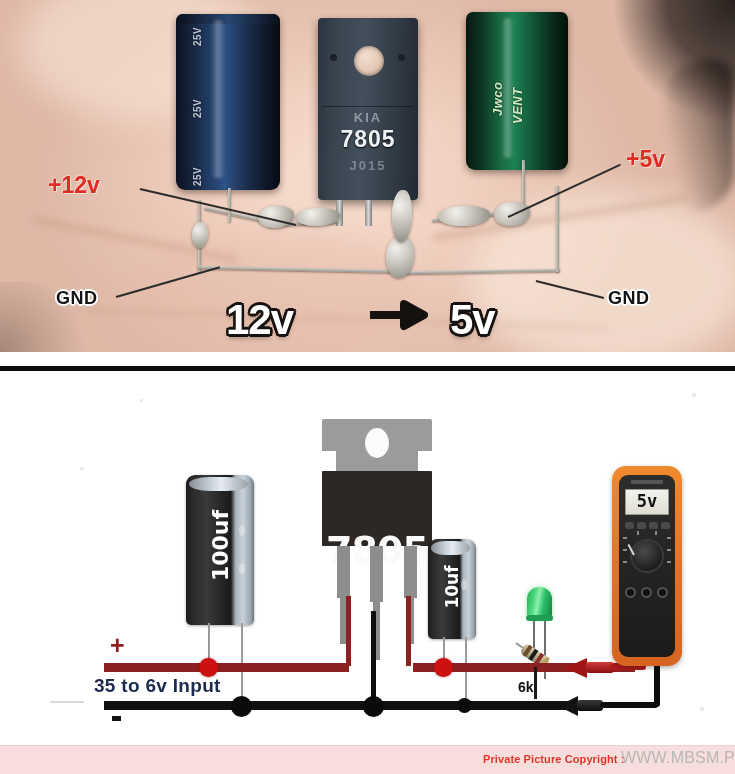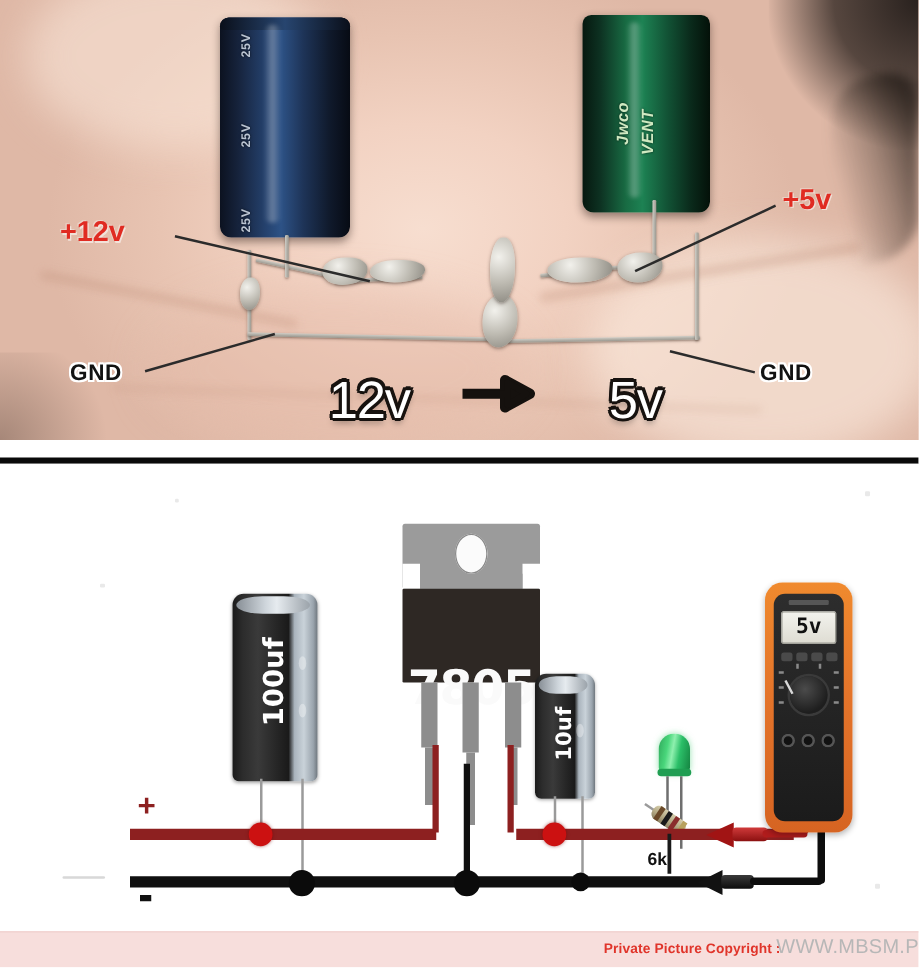--- a/index.html
+++ b/index.html
@@ -95,26 +95,25 @@
     text-shadow:1px 1px 0 rgba(255,255,255,.55),-1px -1px 0 rgba(255,255,255,.35);
     white-space:nowrap;
   }
   .lbl-gnd{
     position:absolute;color:#121212;font-weight:700;font-size:18px;letter-spacing:.5px;white-space:nowrap;
     text-shadow:
       -1.4px -1.4px 0 #fff, 1.4px -1.4px 0 #fff, -1.4px 1.4px 0 #fff, 1.4px 1.4px 0 #fff,
       0 -1.6px 0 #fff, 0 1.6px 0 #fff, -1.6px 0 0 #fff, 1.6px 0 0 #fff;
   }
   .big-volt{
-    position:absolute;color:#ffffff;font-weight:400;font-size:42px;letter-spacing:-1px;white-space:nowrap;
+    position:absolute;color:#ffffff;font-weight:700;font-size:42px;letter-spacing:-1px;white-space:nowrap;
     text-shadow:
       -2.2px -2.2px 0 #17120f, 2.2px -2.2px 0 #17120f, -2.2px 2.2px 0 #17120f, 2.2px 2.2px 0 #17120f,
       0 -2.6px 0 #17120f, 0 2.6px 0 #17120f, -2.6px 0 0 #17120f, 2.6px 0 0 #17120f,
       0 4px 5px rgba(0,0,0,.35);
-    margin-left: 37px;
   }
   #arrow-glyph{position:absolute;left:368px;top:298px;width:62px;height:34px;}
 
   
   #divider-white{position:absolute;left:0;top:352px;width:735px;height:14px;background:#ffffff;}
   #divider-line{position:absolute;left:0;top:366px;width:735px;height:5px;background:#0a0a0a;}
 
   
   #schem-panel{position:absolute;left:0;top:371px;width:735px;height:374px;background:#ffffff;overflow:hidden;}
   .noise-sm{position:absolute;background:#e9e9e9;border-radius:1px;}
@@ -257,20 +256,34 @@
     <div class="dark-corner-bl"></div>
 
     <div class="photo-cap cap-blue" style="left:176px;top:14px;width:104px;height:176px;">
       <div class="top-cap"></div>
       <div class="gloss"></div>
       <span class="capmark" style="left:16px;top:32px;">25V</span>
       <span class="capmark" style="left:16px;top:104px;">25V</span>
       <span class="capmark" style="left:16px;top:172px;">25V</span>
     </div>
 
+    <div id="photo-reg">
+      <div class="tab-hole"></div>
+      <div class="notch" style="left:12px;top:36px;"></div>
+      <div class="notch" style="left:80px;top:36px;"></div>
+      <div class="body-line"></div>
+      <span class="reg-txt reg-kia">KIA</span>
+      <span class="reg-txt reg-7805">7805</span>
+      <span class="reg-txt reg-jo15">J015</span>
+      <div class="reg-legs">
+        <div class="reg-leg" style="left:18px;"></div>
+        <div class="reg-leg" style="left:47px;"></div>
+        <div class="reg-leg" style="left:76px;"></div>
+      </div>
+    </div>
 
     <div class="photo-cap cap-green" style="left:466px;top:12px;width:102px;height:158px;">
       <div class="gloss"></div>
       <span class="capmark capmark-g" style="left:24px;top:104px;">Jwco</span>
       <span class="capmark capmark-g" style="left:44px;top:112px;">VENT</span>
     </div>
 
     <div class="pwire" style="left:204px;top:214px;width:72px;height:3px;transform:rotate(12deg);"></div>
     <div class="pwire" style="left:268px;top:222px;width:70px;height:3px;transform:rotate(-3deg);"></div>
     <div class="pwire v" style="left:198px;top:200px;width:3px;height:72px;"></div>
@@ -378,20 +391,21 @@
 
     <div id="rail-pos" style="left:104px;top:292px;width:245px;"></div>
     <div id="rail-pos" style="left:413px;top:292px;width:222px;"></div>
     <div id="rail-neg" style="left:104px;top:330px;width:488px;"></div>
     <div class="s-leg-thin" style="left:346px;top:225px;height:70px;background:#8d2020;width:5px;"></div>
     <div class="s-leg-thin" style="left:371px;top:240px;height:92px;background:#0f0f0f;width:5px;"></div>
     <div class="s-leg-thin" style="left:406px;top:225px;height:70px;background:#8d2020;width:5px;"></div>
 
     <span class="plus-sign" style="left:110px;top:262px;">+</span>
     <div class="minus-sign" style="left:112px;top:345px;"></div>
+    <span id="input-label" style="left:94px;top:304px;">35 to 6v Input</span>
 
     <div class="node-red" style="left:199px;top:287px;"></div>
     <div class="node-red" style="left:434px;top:287px;"></div>
     <div class="node-blk" style="left:231px;top:325px;"></div>
     <div class="node-blk" style="left:363px;top:325px;"></div>
     <div class="node-blk" style="left:457px;top:327px;width:15px;height:15px;"></div>
 
     <div class="probe-red" style="left:565px;top:287px;"></div>
     <div class="probe-body-r" style="left:586px;top:291px;width:28px;"></div>
     <div class="wire-red" style="left:610px;top:293px;width:36px;height:6px;"></div>

